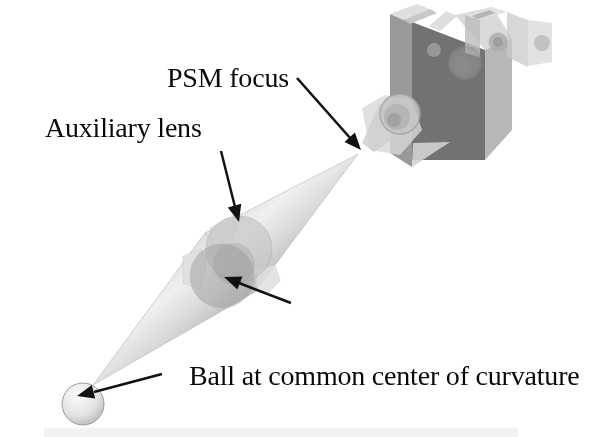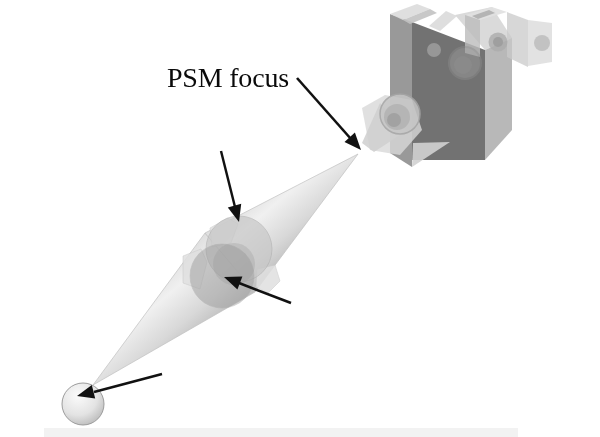--- a/index.html
+++ b/index.html
@@ -130,15 +130,17 @@
       </g>
       <g>
         <line x1="162" y1="374" x2="94" y2="392" stroke-width="2.6"></line>
         <polygon points="77,396 91.8,385 95.2,398.6" stroke="none"></polygon>
       </g>
     </g>
   </svg>
 
   <div class="fig-label lbl-psm-focus">PSM focus</div>
 
+  <div class="fig-label lbl-auxiliary-lens">Auxiliary lens</div>
 
 
+  <div class="fig-label lbl-ball">Ball at common center of curvature</div>
 </div>
 
 </body></html>

